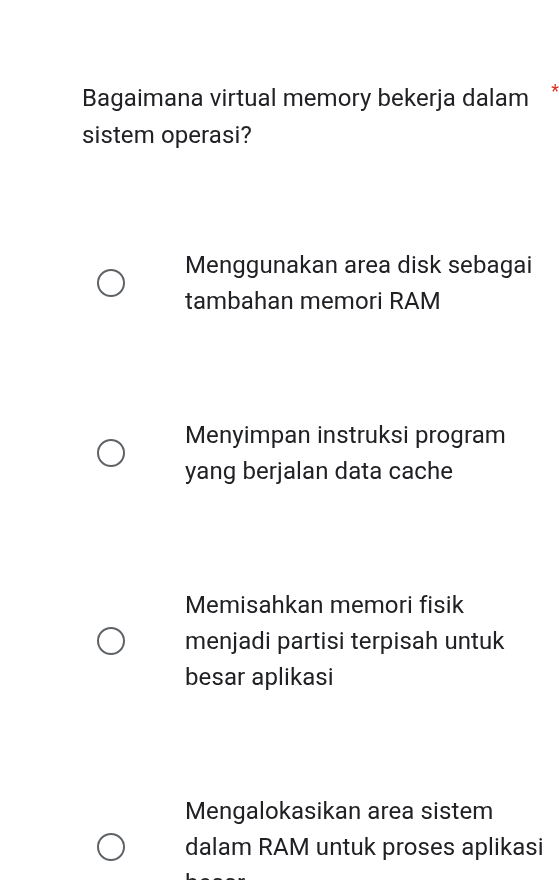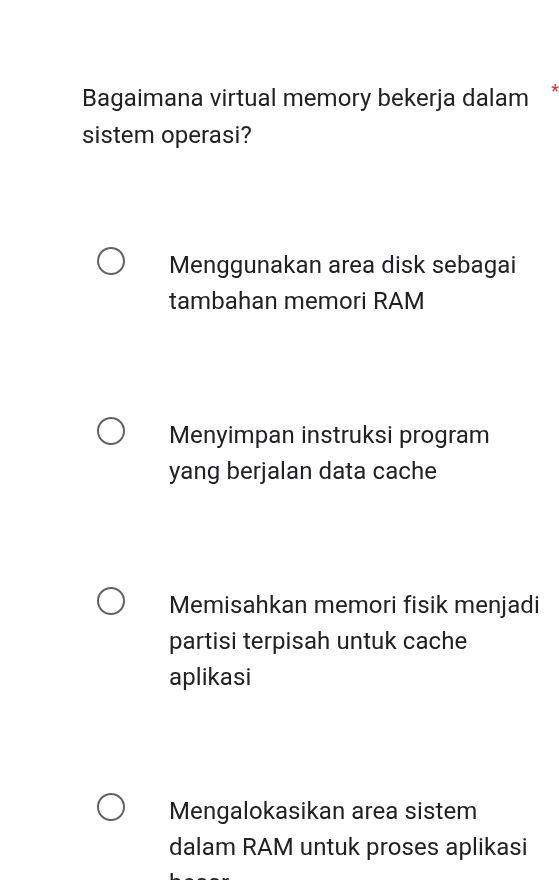--- a/index.html
+++ b/index.html
@@ -32,21 +32,22 @@
     margin-left: 6px;
     line-height: 1.2;
   }
   .options {
     display: flex;
     flex-direction: column;
     gap: 38px;
   }
   .option {
     display: flex;
-    gap: 14px;
+    align-items: center;
+    gap: 30px;
     cursor: pointer;
   }
   .radio {
     width: 28px;
     height: 28px;
     border: 2.5px solid #5f6368;
     border-radius: 50%;
     flex-shrink: 0;
     background: transparent;
   }
@@ -99,21 +100,21 @@
   </div>
 
 
   <div class="option">
     <div class="radio"></div>
     <div class="option-label">Menyimpan instruksi program yang berjalan data cache</div>
   </div>
 
   <div class="option">
     <div class="radio"></div>
-    <div class="option-label">Memisahkan memori fisik menjadi partisi terpisah untuk cache aplikasi</div>
+    <div class="option-label">Memisahkan memori fisik menjadi partisi terpisah untuk besar aplikasi</div>
   </div>
 
   <div class="option">
     <div class="radio"></div>
     <div class="option-label">Mengalokasikan area sistem dalam RAM untuk proses aplikasi besar</div>
   </div>
 
   <div class="other-row">
     <div class="radio"></div>
     <div class="other-label">Yang lain:</div>

